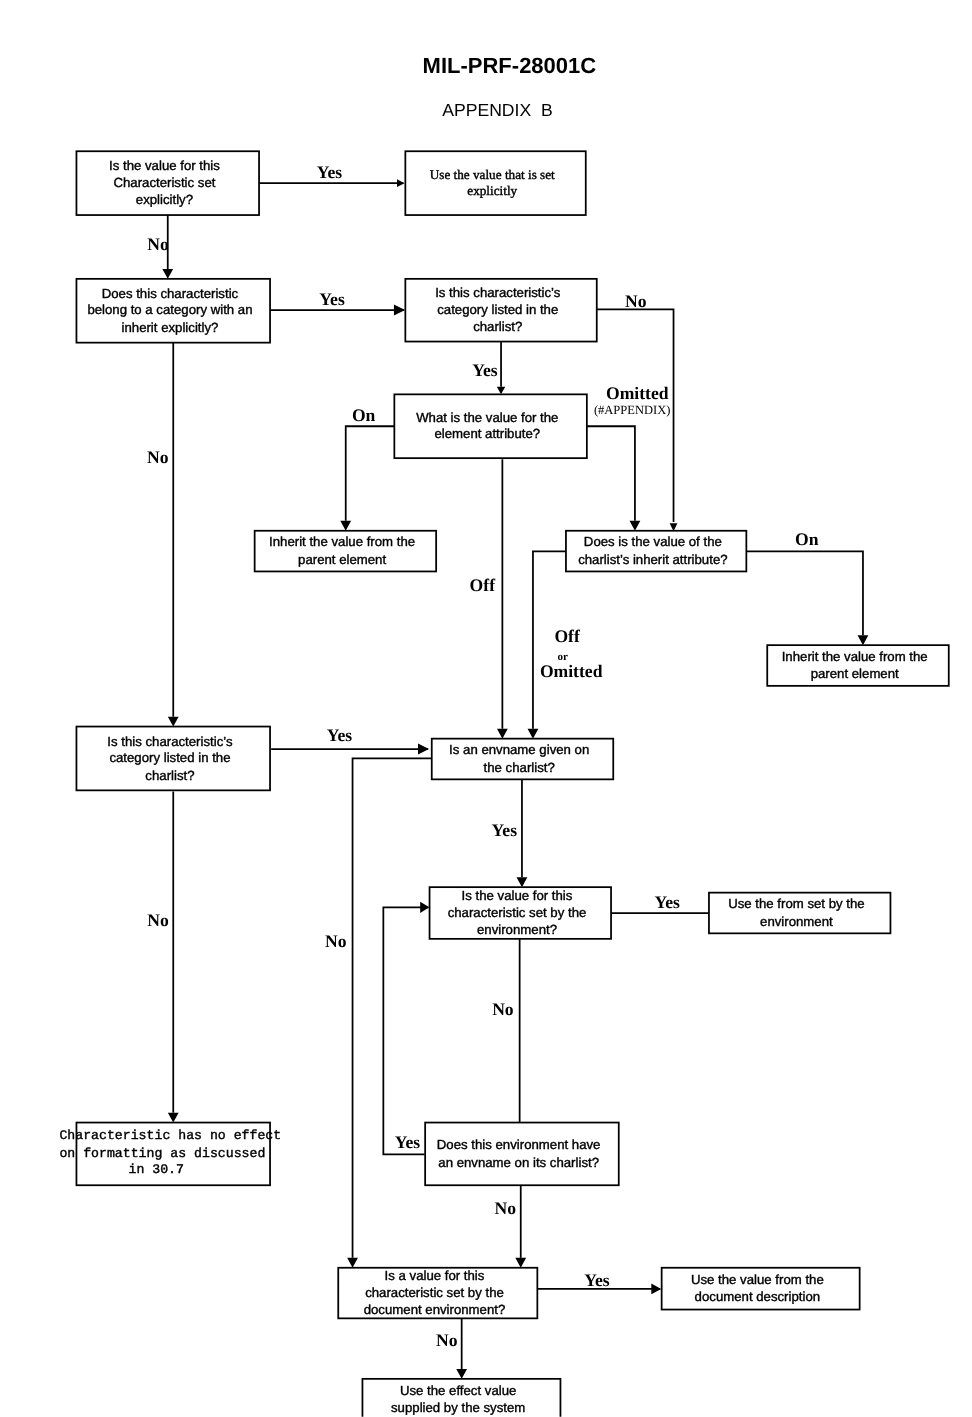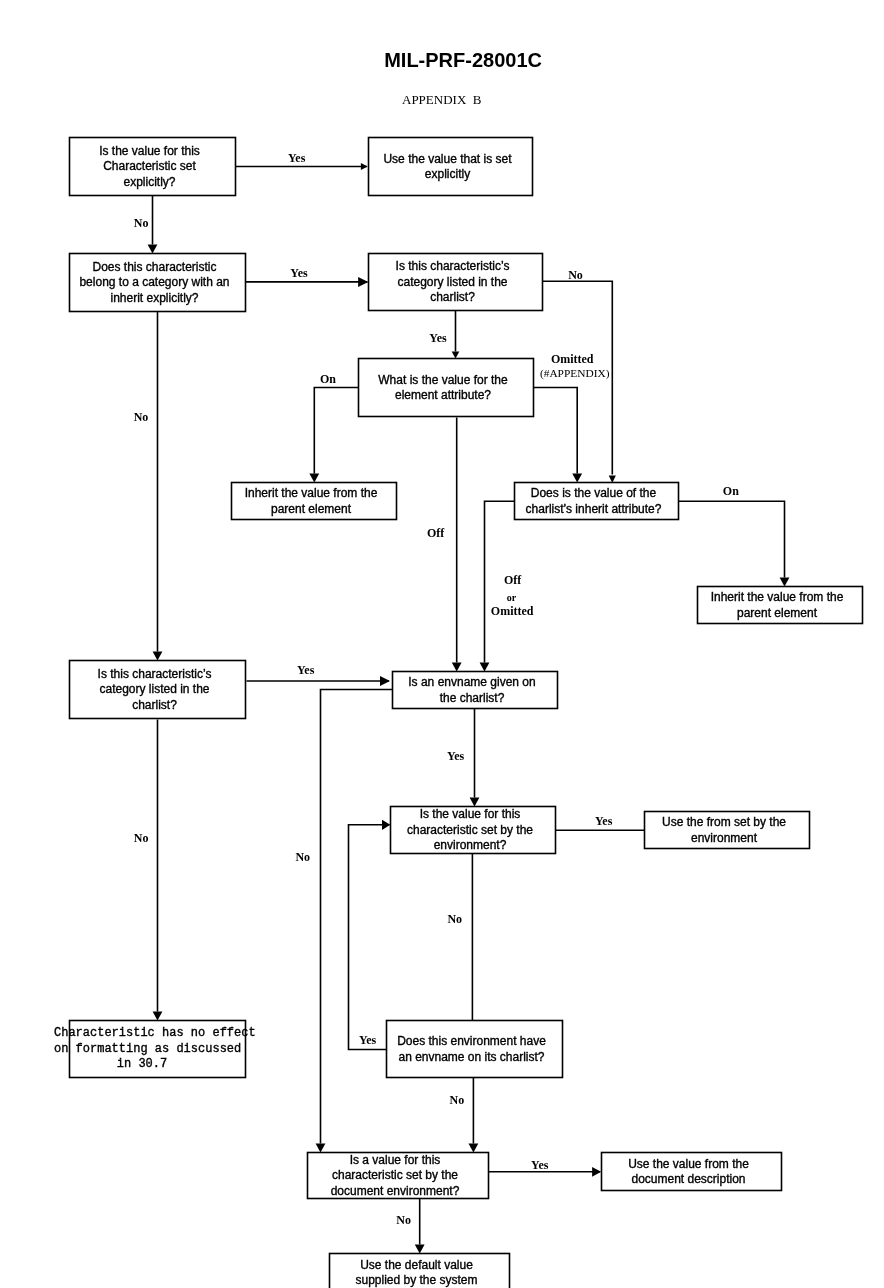--- a/index.html
+++ b/index.html
@@ -3,28 +3,28 @@
 <meta charset="utf-8">
 <title>MIL-PRF-28001C Appendix B</title>
 <style>
   html,body{margin:0;padding:0;background:#ffffff;}
   body{width:884px;height:1288px;position:relative;overflow:hidden;
        font-family:"Liberation Sans",sans-serif;color:#000000;
        -webkit-font-smoothing:antialiased;}
   #sheet{position:absolute;left:0;top:0;width:884px;height:1080px;background:#ffffff;margin-top:20px;}
   .hdr{position:absolute;white-space:pre;}
   #doc-title{font-family:"Liberation Sans",sans-serif;font-weight:bold;font-size:20px;}
-  #appendix-title{font-family:Liberation Serif, serif;font-weight:normal;font-size:13px;}
+  #appendix-title{font-family:Liberation Sans, sans-serif;font-weight:normal;font-size:16px;}
   svg#wires{position:absolute;left:0;top:0;width:884px;height:1288px;pointer-events:none;}
   .node{position:absolute;box-sizing:border-box;}
   .node .txt{position:absolute;left:-3px;right:3px;top:50%;transform:translateY(calc(-50% + 0.2px));
         text-align:center;font-size:12px;line-height:15.6px;white-space:pre;
         -webkit-text-stroke:0.35px #000;}
   .elabel{position:absolute;font-family:"Liberation Serif",serif;font-weight:bold;
-          font-size:12px;line-height:12px;white-space:pre;}
+          font-size:16px;line-height:12px;white-space:pre;}
   .elabel.tiny{font-weight:bold;font-size:10px;}
   .elabel.impl{font-weight:normal;font-size:11.4px;}
 </style>
 </head>
 <body>
 
 <div id="sheet">
 
   <div class="hdr" id="doc-title" style="left:384.2px;top:29.3px;">MIL-PRF-28001C</div>
   <div class="hdr" id="appendix-title" style="left:402px;top:72px;">APPENDIX  B</div>
@@ -99,21 +99,21 @@
         <path d="M414.8,1224.5 L424.59999999999997,1224.5 L419.7,1233.5 Z"></path>
       </g>
   </svg>
 
   <div id="nodes">
       <div class="node" style="left: 69.5px; top: 117.5px; width: 166px; height: 58px;">
         <div class="txt">Is the value for this
 Characteristic set
 explicitly?</div>
       </div>
-      <div class="node" style="left: 368.5px; top: 117.5px; width: 164px; height: 58px;">
+      <div class="node" style="left: 368.5px; top: 117.5px; width: 164px; height: 58px; font-family: Liberation Serif, serif;">
         <div class="txt">Use the value that is set
 explicitly</div>
       </div>
       <div class="node" style="left: 69.5px; top: 233.5px; width: 176px; height: 58px;">
         <div class="txt">Does this characteristic
 belong to a category with an
 inherit explicitly?</div>
       </div>
       <div class="node" style="left: 368.5px; top: 233.5px; width: 174px; height: 57px;">
         <div class="txt">Is this characteristic’s
@@ -166,21 +166,21 @@
       <div class="node" style="left: 307.5px; top: 1132.5px; width: 181px; height: 46px;">
         <div class="txt">Is a value for this
 characteristic set by the
 document environment?</div>
       </div>
       <div class="node" style="left: 601.5px; top: 1132.5px; width: 180px; height: 38px;">
         <div class="txt">Use the value from the
 document description</div>
       </div>
       <div class="node" style="left: 329.5px; top: 1233.5px; width: 180px; height: 38px;">
-        <div class="txt">Use the default value
+        <div class="txt">Use the effect value
 supplied by the system</div>
       </div>
     </div>
   <div id="labels">
       <div class="elabel" style="left: 288px; top: 131.7px;">Yes</div>
       <div class="elabel" style="left: 133.8px; top: 196.8px;">No</div>
       <div class="elabel" style="left: 290.3px; top: 246.7px;">Yes</div>
       <div class="elabel" style="left: 568.2px; top: 248.7px;">No</div>
       <div class="elabel" style="left: 429.3px; top: 311.7px;">Yes</div>
       <div class="elabel" style="left: 550.9px; top: 332.6px;">Omitted</div>

